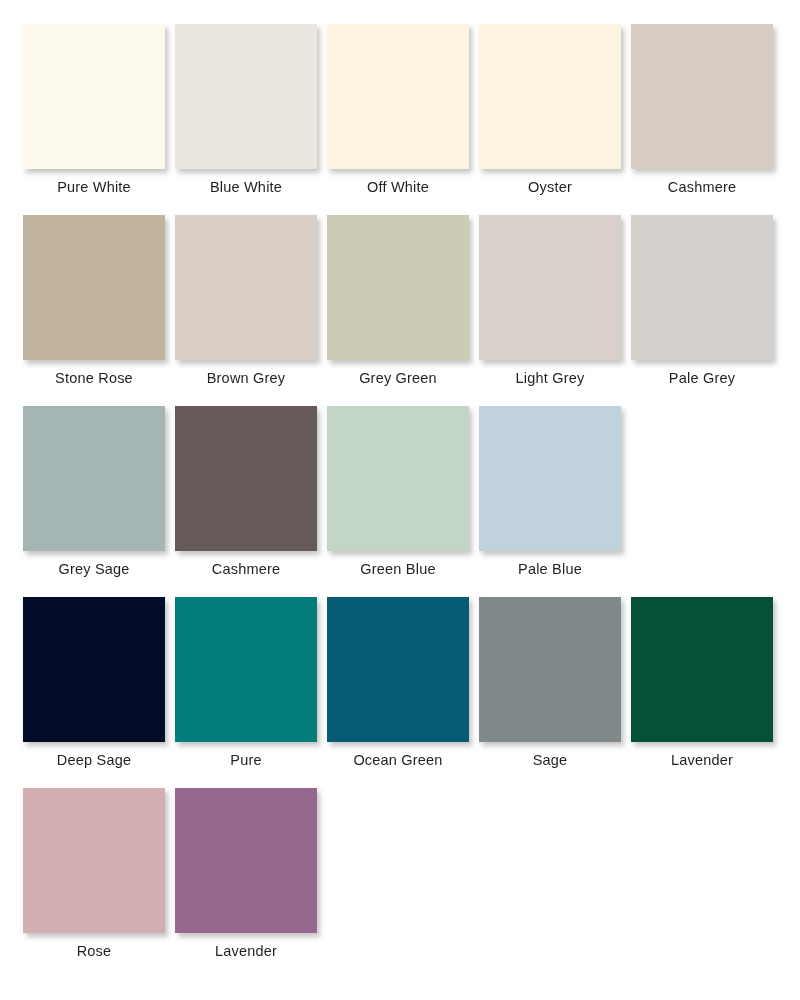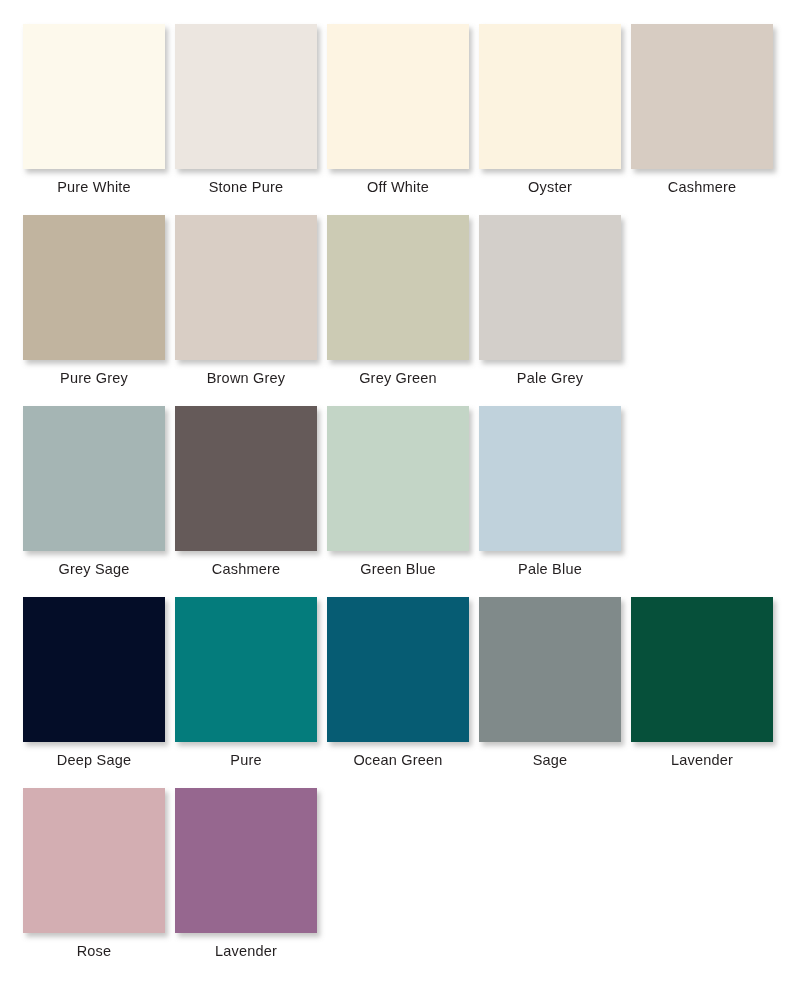--- a/index.html
+++ b/index.html
@@ -73,47 +73,51 @@
 
 <div id="palette-sheet">
 
 <div class="swatch-row">
       <div class="swatch-cell">
         <div class="swatch-chip" style="background-color: rgb(253, 249, 236);"></div>
         <span class="swatch-label">Pure White</span>
       </div>
       <div class="swatch-cell">
         <div class="swatch-chip" style="background-color: rgb(236, 230, 224);"></div>
-        <span class="swatch-label">Stone Pure</span>
+        <span class="swatch-label">Blue White</span>
       </div>
       <div class="swatch-cell">
         <div class="swatch-chip" style="background-color: rgb(253, 244, 226);"></div>
         <span class="swatch-label">Off White</span>
       </div>
       <div class="swatch-cell">
         <div class="swatch-chip" style="background-color: rgb(252, 243, 224);"></div>
         <span class="swatch-label">Oyster</span>
       </div>
       <div class="swatch-cell">
         <div class="swatch-chip" style="background-color: rgb(215, 204, 194);"></div>
         <span class="swatch-label">Cashmere</span>
       </div>
     </div>
     <div class="swatch-row">
       <div class="swatch-cell">
         <div class="swatch-chip" style="background-color: rgb(193, 180, 159);"></div>
-        <span class="swatch-label">Pure Grey</span>
+        <span class="swatch-label">Stone Rose</span>
       </div>
       <div class="swatch-cell">
         <div class="swatch-chip" style="background-color: rgb(217, 206, 197);"></div>
         <span class="swatch-label">Brown Grey</span>
       </div>
       <div class="swatch-cell">
         <div class="swatch-chip" style="background-color: rgb(204, 203, 180);"></div>
         <span class="swatch-label">Grey Green</span>
+      </div>
+      <div class="swatch-cell">
+        <div class="swatch-chip" style="background-color: rgb(217, 208, 203);"></div>
+        <span class="swatch-label">Light Grey</span>
       </div>
       <div class="swatch-cell">
         <div class="swatch-chip" style="background-color: rgb(211, 207, 202);"></div>
         <span class="swatch-label">Pale Grey</span>
       </div>
     </div>
     <div class="swatch-row">
       <div class="swatch-cell">
         <div class="swatch-chip" style="background-color: rgb(165, 181, 180);"></div>
         <span class="swatch-label">Grey Sage</span>

